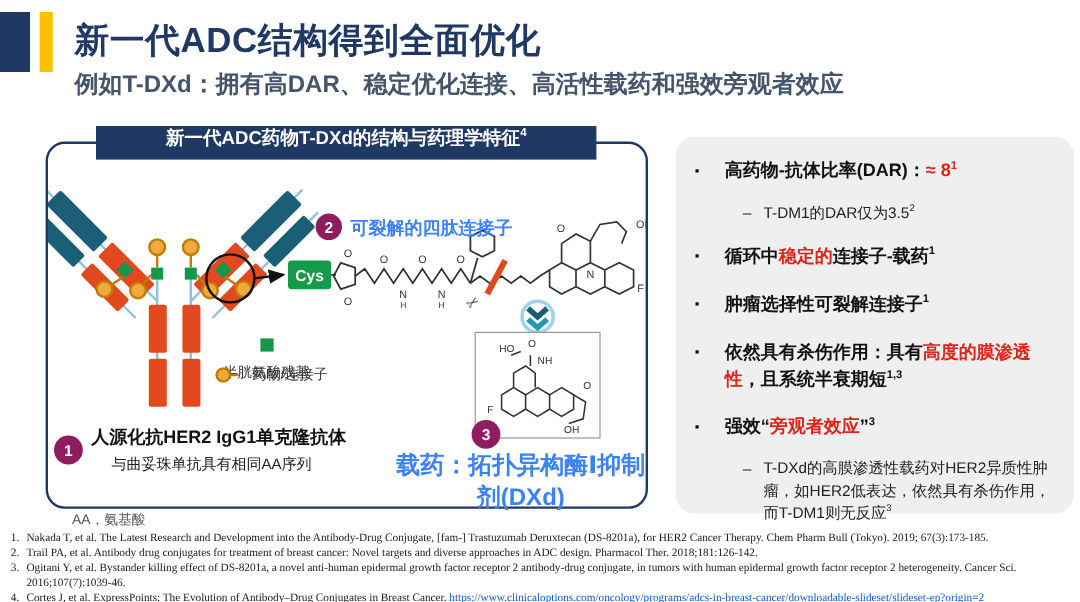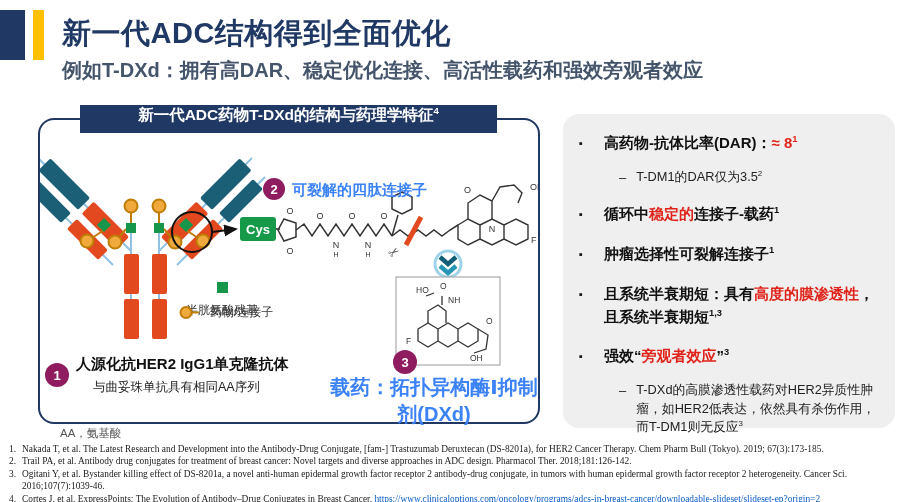--- a/index.html
+++ b/index.html
@@ -261,21 +261,21 @@
     <div class="brow mt16">
       <span class="bmark">▪</span>
       <div class="btxt"><span>循环中</span><span class="red">稳定的</span><span>连接子-载药</span><sup>1</sup></div>
     </div>
     <div class="brow mt18">
       <span class="bmark">▪</span>
       <div class="btxt"><span>肿瘤选择性可裂解连接子</span><sup>1</sup></div>
     </div>
     <div class="brow mt18">
       <span class="bmark">▪</span>
-      <div class="btxt"><span>且系统半衰期短：具有</span><span class="red">高度的膜渗透性</span><span>，且系统半衰期短</span><sup>1,3</sup></div>
+      <div class="btxt"><span>依然具有杀伤作用：具有</span><span class="red">高度的膜渗透性</span><span>，且系统半衰期短</span><sup>1,3</sup></div>
     </div>
     <div class="brow mt18">
       <span class="bmark">▪</span>
       <div class="btxt"><span>强效“</span><span class="red">旁观者效应</span><span>”</span><sup>3</sup></div>
     </div>
     <div class="srow mt14">
       <span class="smark">–</span>
       <div class="stxt"><span>T-DXd的高膜渗透性载药对HER2异质性肿瘤，如HER2低表达，依然具有杀伤作用，而T-DM1则无反应</span><sup>3</sup></div>
     </div>
   </div>

